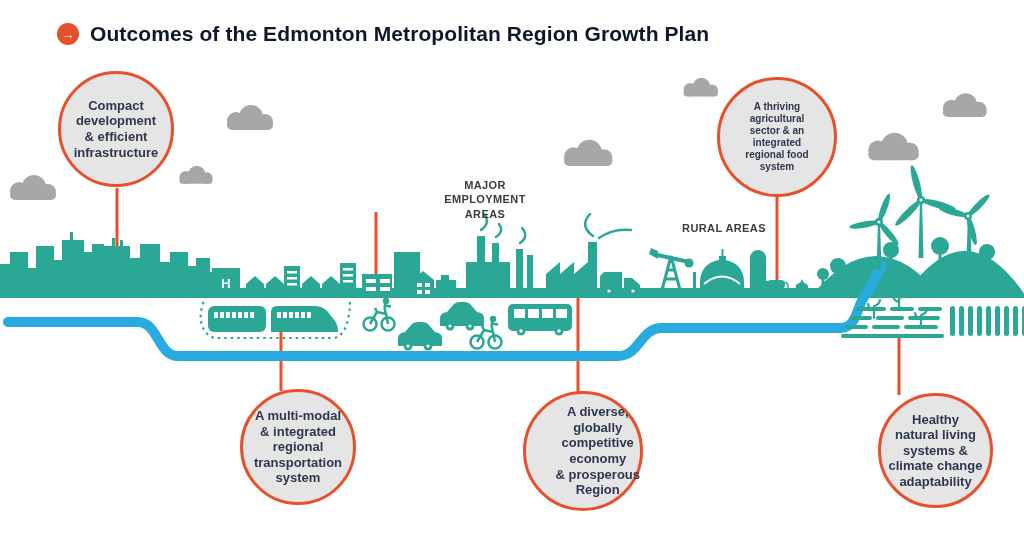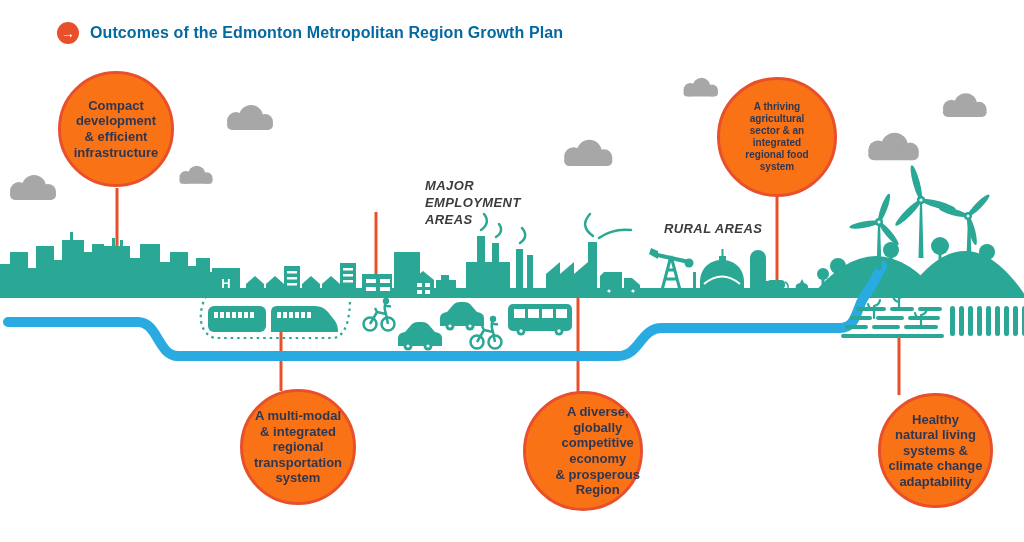--- a/index.html
+++ b/index.html
@@ -3,34 +3,34 @@
 <meta charset="utf-8">
 <style>
   html,body{margin:0;padding:0;background:#fff;}
   .canvas{position:relative;width:1024px;height:542px;background:#ffffff;overflow:hidden;
           font-family:"Liberation Sans",sans-serif;}
   .scene-svg{position:absolute;left:0;top:0;}
   
   .hdr{position:absolute;left:57px;top:22px;display:flex;align-items:center;gap:11px;}
   .hdr-badge{width:22px;height:22px;border-radius:50%;background:#E8502C;color:#fff;
              display:flex;align-items:center;justify-content:center;font-size:14px;font-weight:bold;line-height:1;}
-  .hdr-title{font-size:16px;font-weight:bold;color:#0369a1;letter-spacing:.1px;}
+  .hdr-title{font-size:21px;font-weight:bold;color:#0f172a;letter-spacing:.1px;}
   
-  .bubble{position:absolute;box-sizing:border-box;border:3px solid #E8502C;border-radius:50%;background:#f97316;
+  .bubble{position:absolute;box-sizing:border-box;border:3px solid #E8502C;border-radius:50%;background:#e5e5e5;
           display:flex;align-items:center;justify-content:center;text-align:center;
           color:#2F3750;font-weight:bold;font-size:13px;line-height:1.2;white-space:pre-line;}
   .b1{left:58px;top:71px;width:116px;height:116px;}
   .b2{left:317px;top:97px;width:116px;height:116px;}
   .b3{left:717px;top:77px;width:120px;height:120px;font-size:10px;}
   .b4{left:240px;top:389px;width:116px;height:116px;}
   .b5{left:523px;top:391px;width:120px;height:120px;justify-content:flex-end;}
   .b6{left:878px;top:393px;width:115px;height:115px;}
   
-  .area-label{position:absolute;text-align:left;color:#3C3C3C;font-weight:bold;font-size:13px;
-              line-height:1.3;letter-spacing:.4px;white-space:pre-line;font-style:italic;}
+  .area-label{position:absolute;text-align:center;color:#3C3C3C;font-weight:bold;font-size:11px;
+              line-height:1.3;letter-spacing:.4px;white-space:pre-line;}
   .l1{left:127px;top:222px;width:120px;}
   .l2{left:425px;top:178px;width:120px;}
   .l3{left:664px;top:221px;width:120px;}
 </style>
 </head>
 <body>
 
 <div class="canvas">
 
   <svg class="scene-svg" width="1024" height="542" viewBox="0 0 1024 542">

